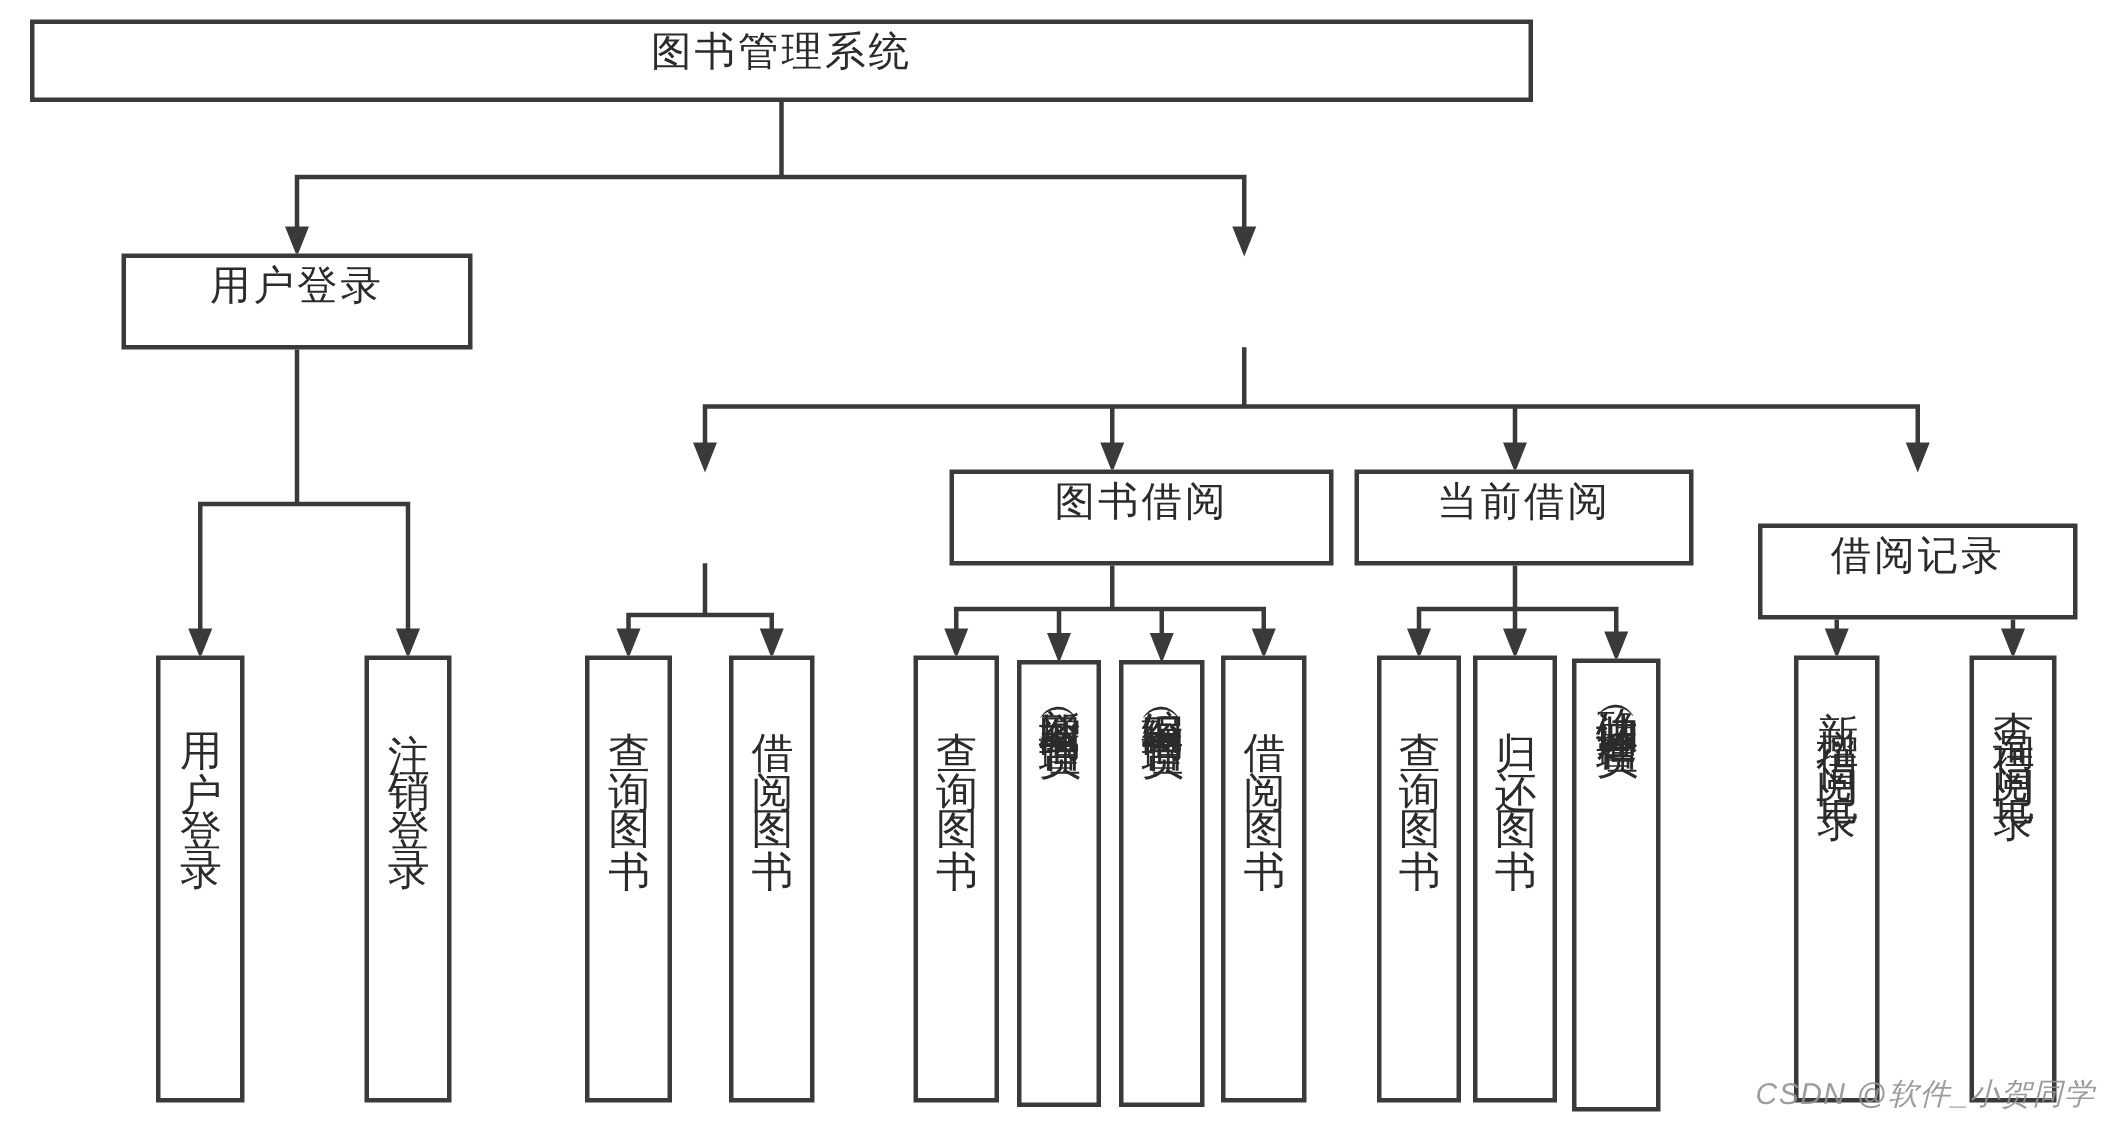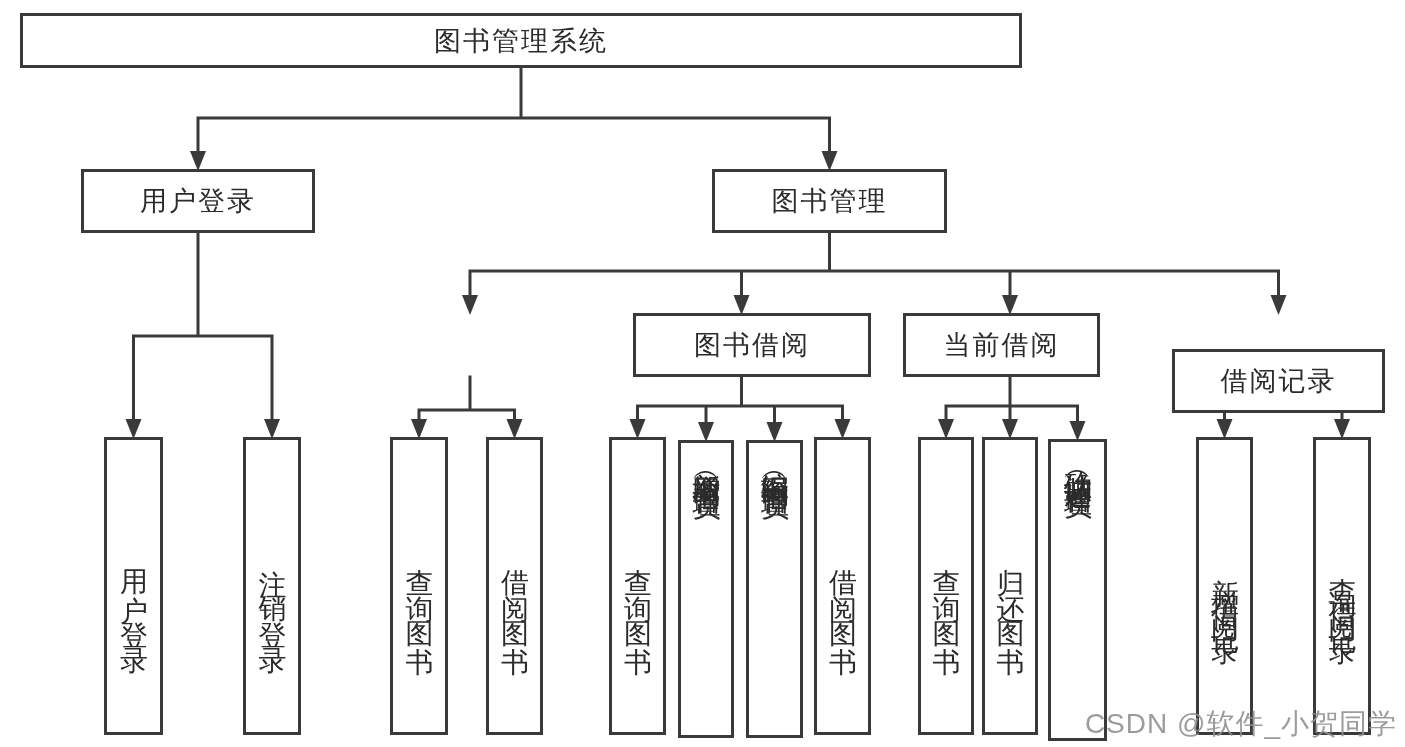--- a/index.html
+++ b/index.html
@@ -10,21 +10,20 @@
     font-family:"Liberation Sans",sans-serif;
     overflow:hidden;
   }
   #edges{position:absolute;left:0;top:0;width:1405px;height:747px;}
   .node{
     position:absolute;
     box-sizing:border-box;
     border:3px solid #3a3a3a;
     background:#ffffff;
     display:flex;
-    align-items:center;
     justify-content:center;
     color:#2b2b2b;
   }
   .node-h .label{
     font-size:27px;
     letter-spacing:2px;
     white-space:nowrap;
   }
   .node-v .label{
     writing-mode:vertical-rl;
@@ -33,25 +32,26 @@
     line-height:1;
   }
   .v4 .label{letter-spacing:26px;margin-top:26px;}
   .v6 .label{letter-spacing:12px;margin-top:12px;}
   .v9{align-items:flex-start;}
   .v9 .label{letter-spacing:3px;margin-top:7px;}
   #watermark{
     position:absolute;
     right:8px;
     bottom:4px;
-    font-size:28px;
+    font-size:20px;
     letter-spacing:1px;
     color:rgba(145,145,145,0.9);
     white-space:nowrap;
     z-index:5;
+    font-style:italic;
   }
 </style>
 </head>
 <body>
 
 <div id="canvas">
   <svg id="edges" xmlns="http://www.w3.org/2000/svg" viewBox="0 0 1405 747">
       <path d="M521 68V118M198 118H829.5M198 118V159M829.5 118V159M198 233V336M133.5 336H272M133.5 336V427M272 336V427M829.5 233V271M470 271H1278.5M470 271V303M741.5 271V303M1010 271V303M1278.5 271V303M470 377V410M419 410H514.5M419 410V427M514.5 410V427M741.5 377V406M637.5 406H842.5M637.5 406V427M706 406V430M774.5 406V430M842.5 406V427M1010 377V406M946 406H1077.5M946 406V427M1010 406V427M1077.5 406V429M1278.5 377V406M1224.5 406H1342M1224.5 406V427M1342 406V427" fill="none" stroke="#3a3a3a" stroke-width="3" stroke-linecap="square"></path>
       <polygon points="190,151 206,151 198,171" fill="#3a3a3a"></polygon>
       <polygon points="821.5,151 837.5,151 829.5,171" fill="#3a3a3a"></polygon>
@@ -74,27 +74,24 @@
       <polygon points="1334,419 1350,419 1342,439" fill="#3a3a3a"></polygon>
     </svg>
 
   <div id="watermark">CSDN @软件_小贺同学</div>
 <div class="node node-h" style="left: 20px; top: 13px; width: 1002px; height: 55px;">
       <span class="label">图书管理系统</span>
     </div>
     <div class="node node-h" style="left: 81px; top: 169px; width: 234px; height: 64px;">
       <span class="label">用户登录</span>
     </div>
-    <div class="node node-h" style="left: 712px; top: 169px; width: 235px; height: 64px;">
-      <span class="label">图书管理</span>
-    </div>
-    <div class="node node-h" style="left: 633px; top: 313px; width: 238px; height: 64px;">
+    <div class="node node-h" style="left: 633px; top: 313px; width: 256px; height: 64px;">
       <span class="label">图书借阅</span>
     </div>
-    <div class="node node-h" style="left: 903px; top: 313px; width: 197px; height: 64px;">
+    <div class="node node-h" style="left: 903px; top: 313px; width: 226px; height: 64px;">
       <span class="label">当前借阅</span>
     </div>
     <div class="node node-h" style="left: 1172px; top: 313px; width: 213px; height: 64px; margin-top: 36px;">
       <span class="label">借阅记录</span>
     </div>
     <div class="node node-v v4" style="left: 104px; top: 437px; width: 59px; height: 298px;">
       <span class="label">用户登录</span>
     </div>
     <div class="node node-v v4" style="left: 243px; top: 437px; width: 58px; height: 298px;">
       <span class="label">注销登录</span>

